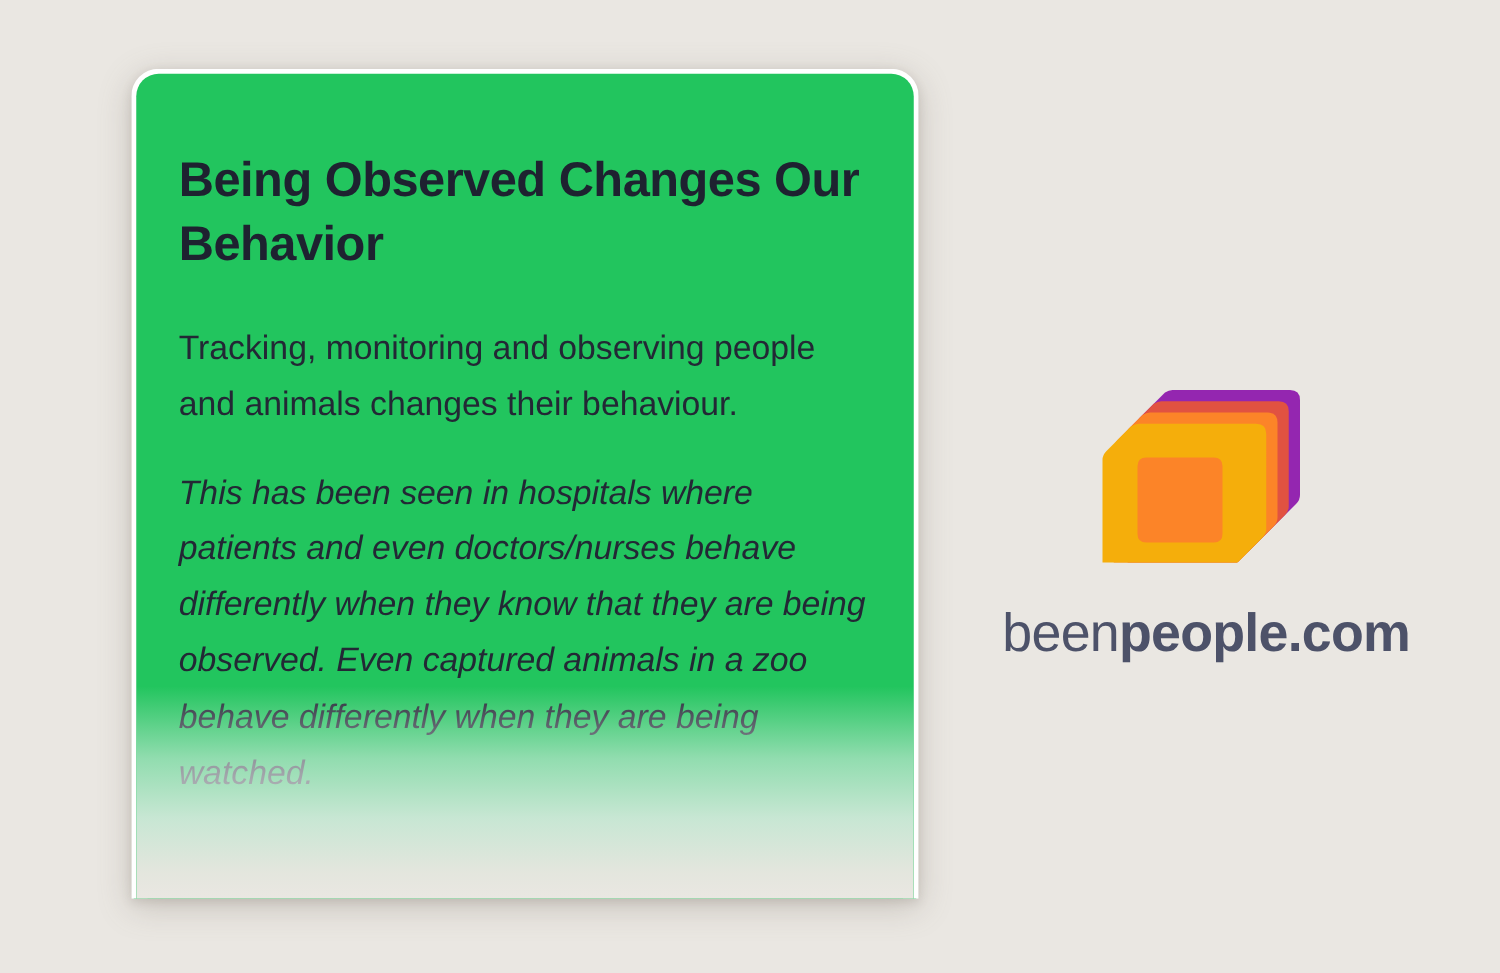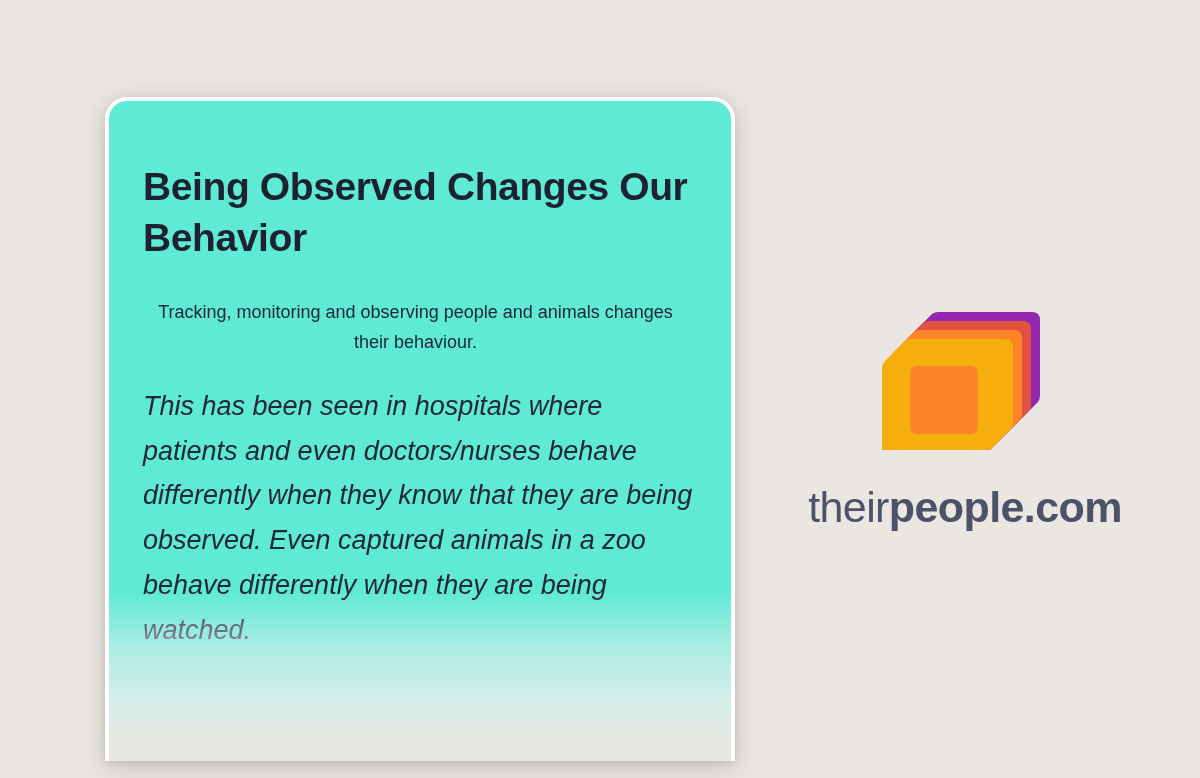--- a/index.html
+++ b/index.html
@@ -45,26 +45,25 @@
     font-size: 39px;
     line-height: 1.32;
     font-weight: bold;
     letter-spacing: -0.4px;
     color: #1e2230;
     font-family: "Liberation Sans", sans-serif;
   }
 
   #card-summary {
     margin: 0 0 26px 0;
-    font-size: 18px;
+    font-size: 27px;
     line-height: 1.66;
     color: #232835;
     font-weight: normal;
     max-width: 545px;
-    text-align: center;
   }
 
   #card-quote {
     margin: 0;
     font-size: 27px;
     line-height: 1.66;
     color: #232835;
     font-style: italic;
     max-width: 580px;
   }
@@ -108,21 +107,21 @@
     letter-spacing: -0.6px;
     white-space: nowrap;
   }
   #brand-wordmark .wm-deep   { font-weight: normal; }
   #brand-wordmark .wm-stash  { font-weight: bold; }
   #brand-wordmark .wm-tld    { font-weight: bold; }
 </style>
 </head>
 <body style="background: rgb(234, 231, 226);">
 
-<div id="card-shell" style="background: #5eead4; border-color: rgb(255, 255, 255); margin-top: 42px;">
+<div id="card-shell" style="background: #22c55e; border-color: rgb(255, 255, 255);">
   <div id="card-body">
 
     <h1 id="card-title" style="color: rgb(30, 34, 48);">Being Observed Changes Our Behavior</h1>
 
     <p id="card-summary" style="color: rgb(35, 40, 53);">Tracking, monitoring and observing people and animals changes their behaviour.</p>
 
     <p id="card-quote" style="color: rgb(35, 40, 53);">This has been seen in hospitals where patients and even doctors/nurses behave differently when they know that they are being observed. Even captured animals in a zoo behave differently when they are being watched.</p>
 
   </div>
   <div id="card-fade"></div>
@@ -145,16 +144,16 @@
              L 33 32 Q 36 30 39 30 Z" fill="#fc8428"></path>
 
     <path fill-rule="evenodd" d="M 30 39 L 124 39 Q 132 39 132 47 L 132 123 Q 132 127 129 130 L 92 167
              Q 89 170 85 170 L 9 170 Q 1 170 1 162 L 1 68 Q 1 64 4 61
              L 24 41 Q 27 39 30 39 Z
              M 36 66 L 90 66 Q 97 66 97 73 L 97 127 Q 97 134 90 134
              L 36 134 Q 29 134 29 127 L 29 73 Q 29 66 36 66 Z" fill="#f5ae0b"></path>
   </svg>
 
   <div id="brand-wordmark" style="color: rgb(77, 82, 105);">
-    <span class="wm-deep">their</span><span class="wm-stash">people</span><span class="wm-tld">.com</span>
+    <span class="wm-deep">been</span><span class="wm-stash">people</span><span class="wm-tld">.com</span>
   </div>
 
 </div>
 
 </body></html>

